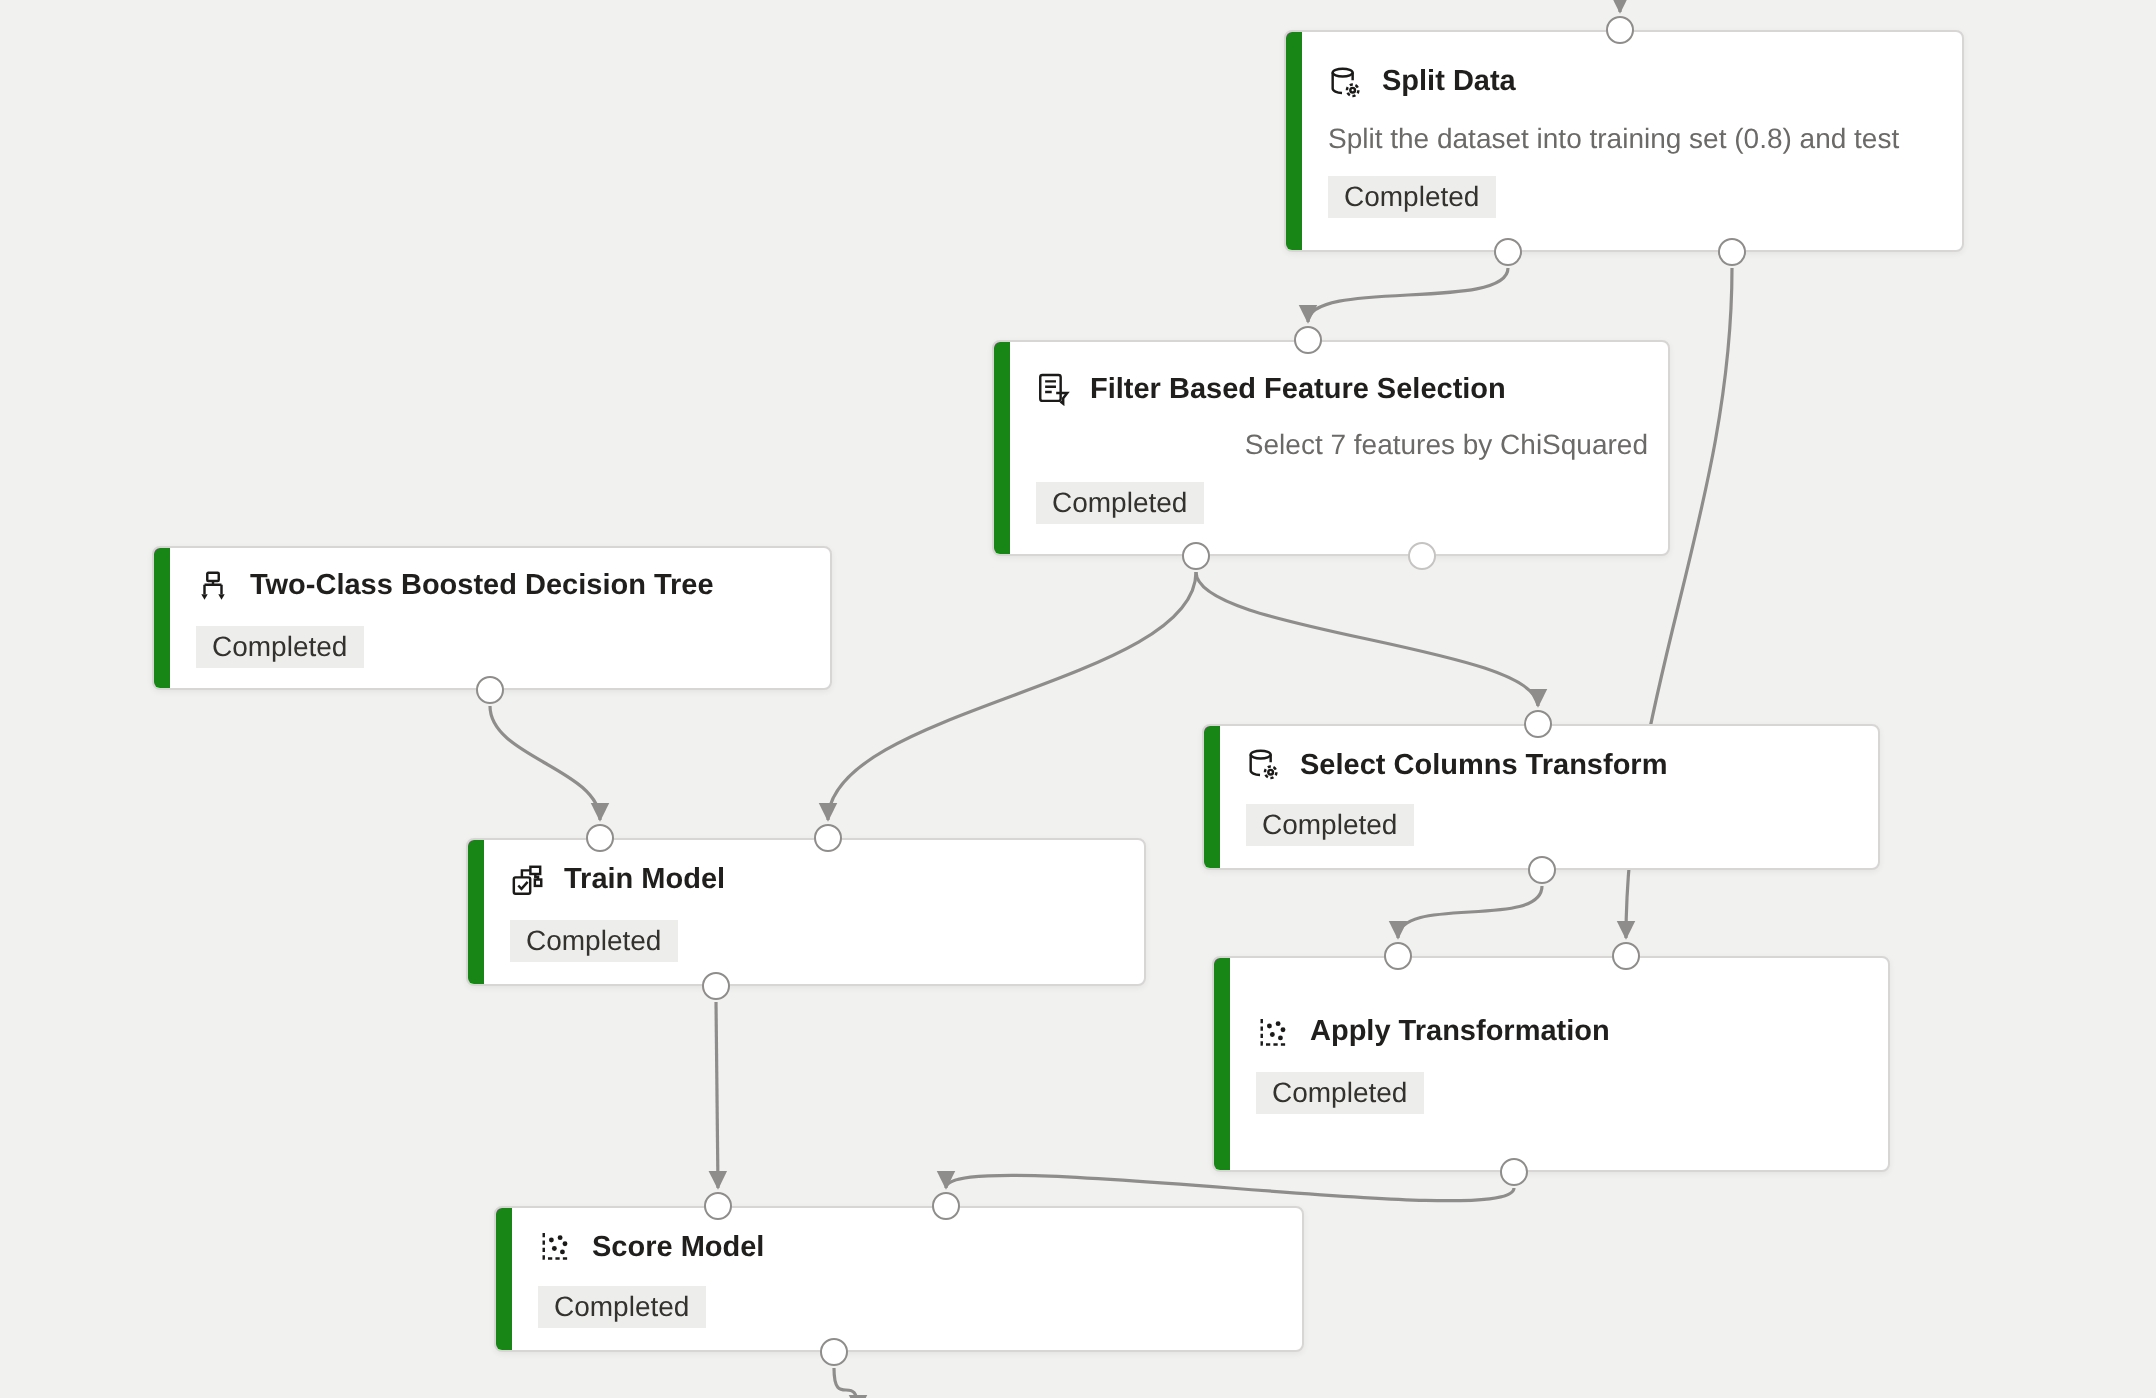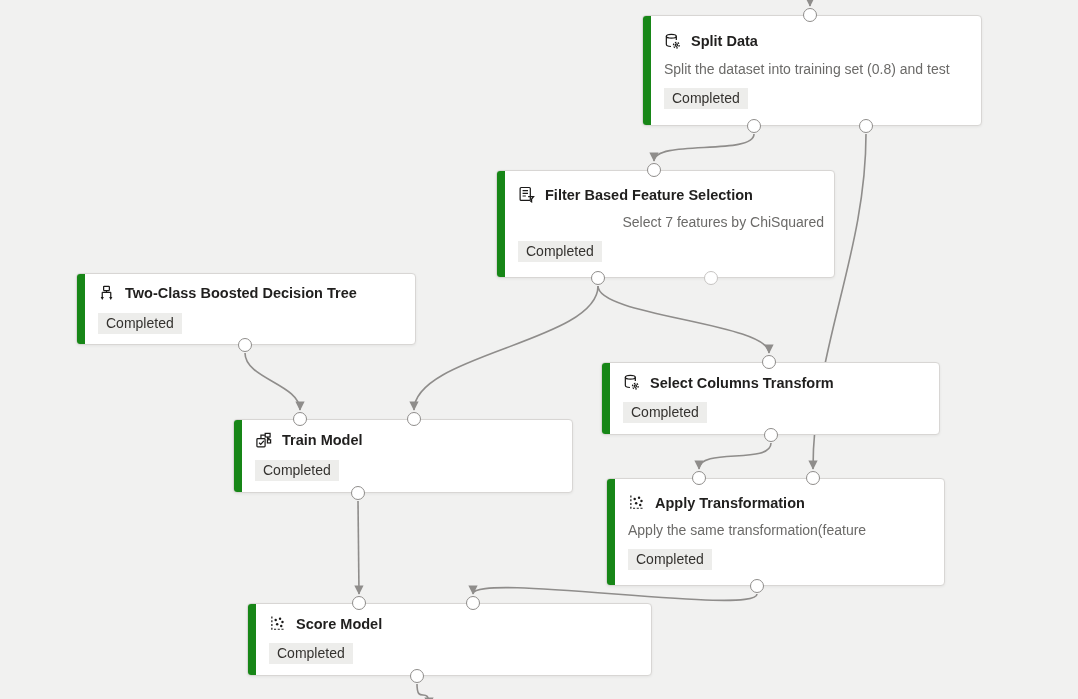--- a/index.html
+++ b/index.html
@@ -146,21 +146,20 @@
                 <path d="M2.7,1.4 V13.4 H14.6" stroke-dasharray="2 1.5"></path>
                 <circle class="f" cx="6.3" cy="4.7" r="1.15"></circle>
                 <circle class="f" cx="10.4" cy="3.6" r="1.15"></circle>
                 <circle class="f" cx="12.7" cy="6.5" r="1.15"></circle>
                 <circle class="f" cx="7.7" cy="8.7" r="1.15"></circle>
                 <circle class="f" cx="11.5" cy="10.3" r="1.15"></circle>
               </svg>
             </span>
             <span class="node-title">Apply Transformation</span>
           </div>
-          <div class="node-desc">Apply the same transformation(feature</div>
           <span class="badge">Completed</span>
         </div>
       </div>
       <div class="node" style="left: 247px; top: 603px; width: 405px; height: 73px;">
         <div class="statusbar"></div>
         <div class="node-content">
           <div class="title-row">
             <span class="node-icon">
               <svg viewBox="0 0 16 16">
                 <path d="M2.7,1.4 V13.4 H14.6" stroke-dasharray="2 1.5"></path>

